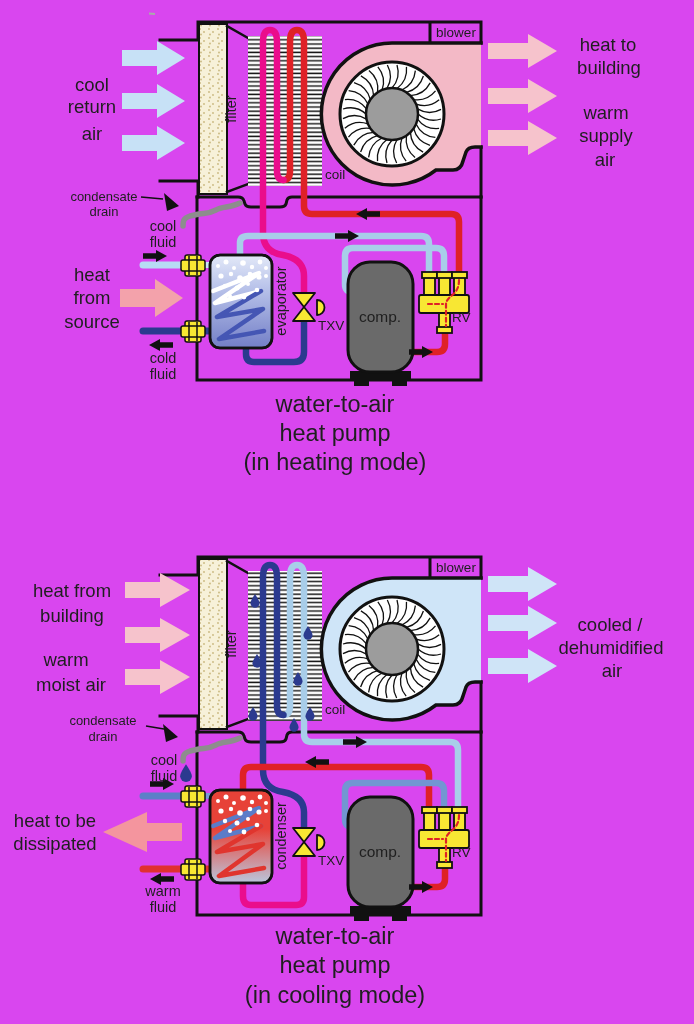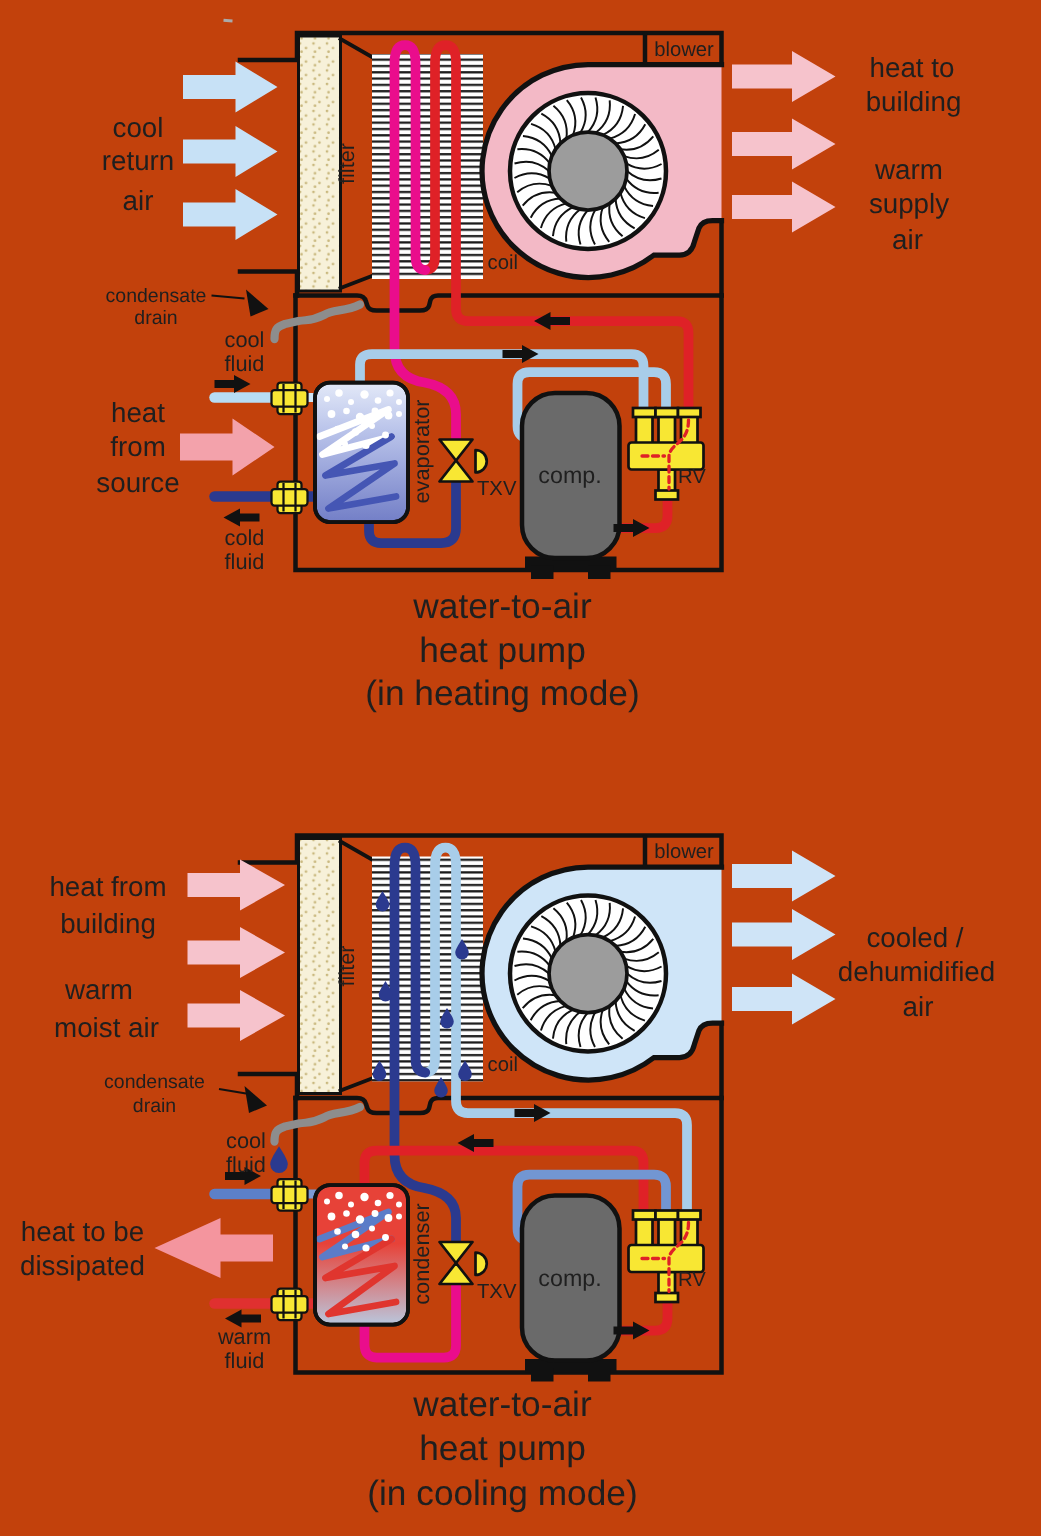--- a/index.html
+++ b/index.html
@@ -1,16 +1,16 @@
 <!DOCTYPE html>
 <html><head>
 <meta charset="utf-8">
 <style>
   html,body{margin:0;padding:0;background:#ffffff;}
-  #stage{position:relative;width:694px;height:1024px;background:#c2410c;overflow:hidden;}
+  #stage{position:relative;width:694px;height:1024px;background:#d946ef;overflow:hidden;}
   svg{position:absolute;left:0;top:0;}
   text{font-family:"Liberation Sans", sans-serif;fill:#1f1f1f;}
   .lbl-big{font-size:18.5px;}
   .lbl-small{font-size:13px;}
   .lbl-fluid{font-size:14.5px;}
   .lbl-comp{font-size:13.5px;}
   .caption{font-size:23.5px;}
   .vert{font-size:14.5px;}
   .pipe{fill:none;stroke-linecap:round;stroke-linejoin:round;}
   .outline{fill:none;stroke:#111;stroke-linecap:square;}

